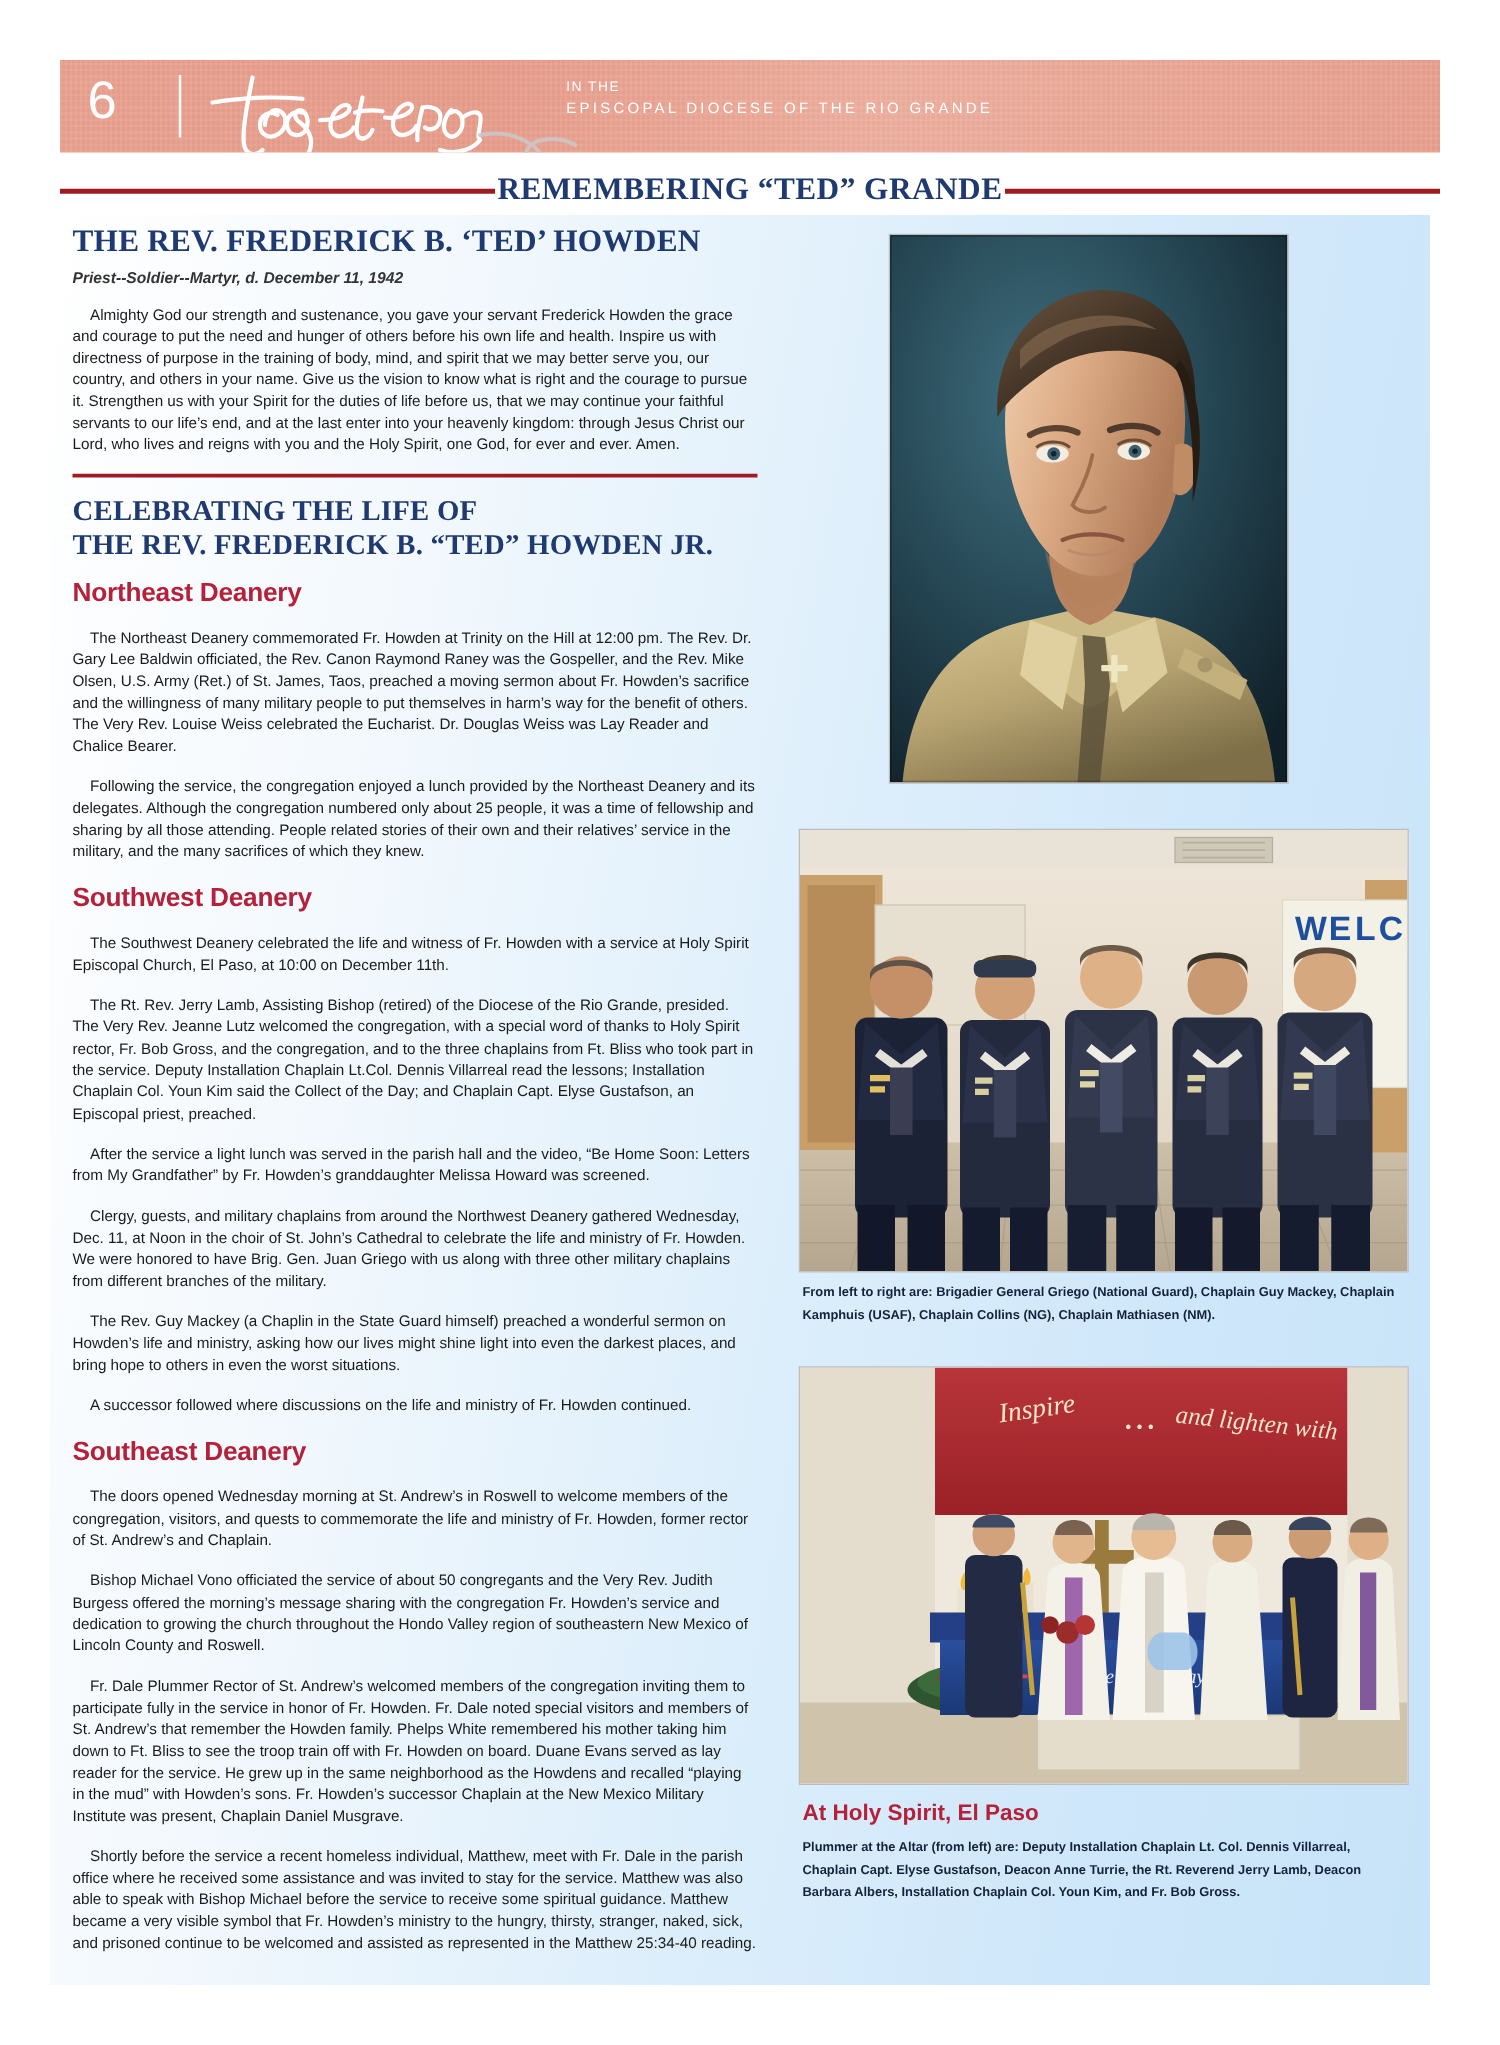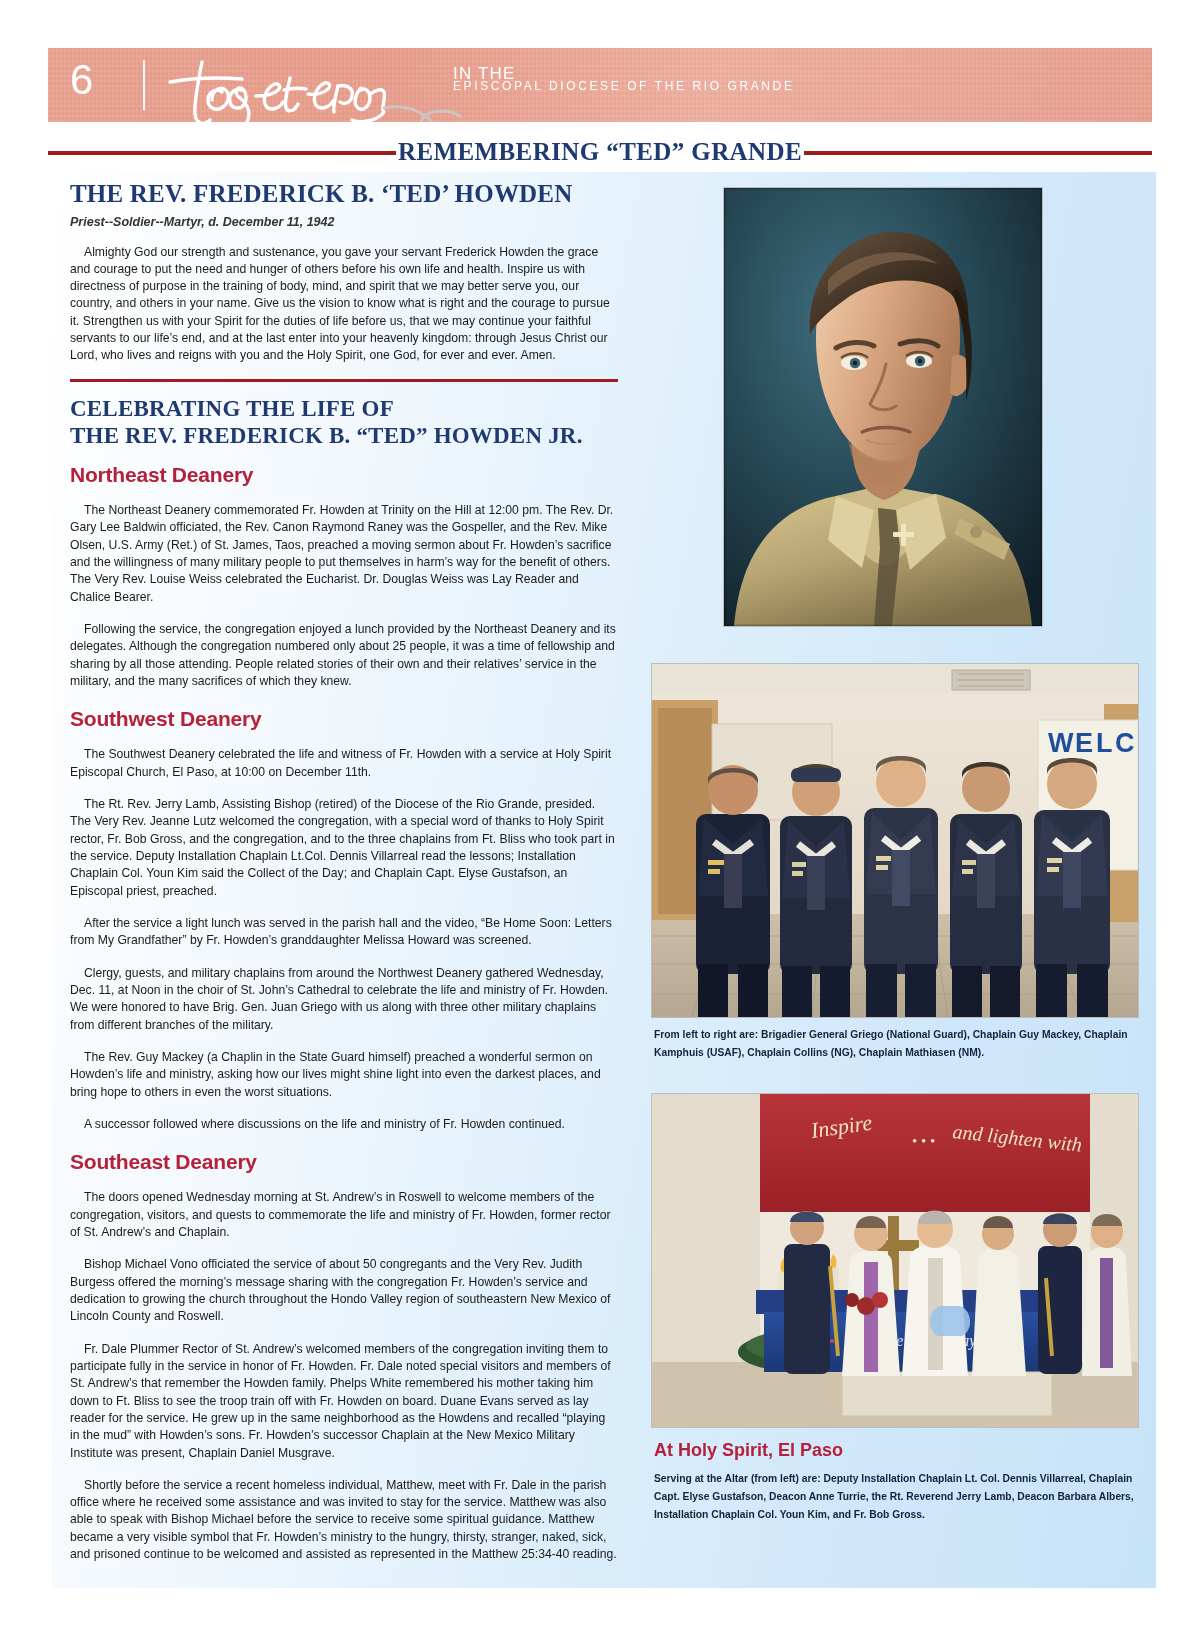--- a/index.html
+++ b/index.html
@@ -25,42 +25,42 @@
     opacity:.7;
   }
   .pagenum{
     position:absolute;left:22px;top:8px;color:#ffffff;font-size:42px;
     font-family:"Liberation Sans",sans-serif;font-weight:400;letter-spacing:0;z-index:3;
   }
   .divline{position:absolute;left:95px;top:12px;width:2px;height:50px;background:#ffffff;opacity:.95;z-index:3;}
   .logoscript{position:absolute;left:108px;top:0px;width:310px;height:90px;z-index:3;}
   .logoscript svg{display:block;}
   .inthe{
-    position:absolute;left:405px;top:16px;color:#ffffff;font-size:17px;
+    position:absolute;left:405px;top:16px;color:#ffffff;font-size:11px;
     letter-spacing:1.2px;font-weight:400;z-index:3;text-align:center;
   }
   .dioceseline{
     position:absolute;left:405px;top:31px;color:#ffffff;font-size:12px;
     letter-spacing:2.6px;font-weight:400;z-index:3;white-space:nowrap;
   }
 
   
   .sectionbar{position:absolute;left:48px;top:140px;width:1104px;height:26px;}
   .sectionbar .rule{position:absolute;top:11px;height:4px;background:#9e1b22;}
   .sectionbar .rule.left{left:0;width:348px;}
   .sectionbar .rule.right{right:0;width:348px;}
   .sectiontitle{
     position:absolute;left:0;right:0;top:-2px;text-align:center;
     color:#1f3a70;font-family:"Liberation Serif",serif;font-weight:700;
     font-size:25px;letter-spacing:.4px;
   }
 
   
   .body{
-    position:absolute;left:52px;top:172px;width:1104px;height:1416px;
+    position:absolute;left:40px;top:172px;width:1104px;height:1416px;
     background:linear-gradient(100deg,#ffffff 0%,#f2f8fd 26%,#dceefb 55%,#cfe7fa 78%,#c7e3f8 100%);
   }
 
   
   .leftcol{position:absolute;left:18px;top:8px;width:548px;}
   h1.article-title{
     margin:0 0 0 0;color:#1f3a70;font-family:"Liberation Serif",serif;
     font-weight:700;font-size:25px;letter-spacing:.2px;line-height:1.1;
   }
   .subtitle{
@@ -469,17 +469,17 @@
           <g>
             <circle cx="214" cy="212" r="9" fill="#9c2b2b"></circle>
             <circle cx="228" cy="206" r="8" fill="#b53434"></circle>
             <circle cx="200" cy="206" r="7" fill="#8d2424"></circle>
           </g>
 
           <path d="M288 212 C276 216, 274 236, 286 242 L310 242 C322 236, 320 216, 308 212 Z" fill="#9cc3e8" opacity=".9"></path>
         </svg>
       </div>
       <h4 class="photo-heading">At Holy Spirit, El Paso</h4>
-      <div class="caption">Serving at the Altar (from left) are: Deputy Installation Chaplain Lt. Col. Dennis Villarreal, Chaplain Capt. Elyse Gustafson, Deacon Anne Turrie, the Rt. Reverend Jerry Lamb, Deacon Barbara Albers, Installation Chaplain Col. Youn Kim, and Fr. Bob Gross.</div>
+      <div class="caption">Plummer at the Altar (from left) are: Deputy Installation Chaplain Lt. Col. Dennis Villarreal, Chaplain Capt. Elyse Gustafson, Deacon Anne Turrie, the Rt. Reverend Jerry Lamb, Deacon Barbara Albers, Installation Chaplain Col. Youn Kim, and Fr. Bob Gross.</div>
 
     </div>
   </div>
 </div>
 
 </body></html>

